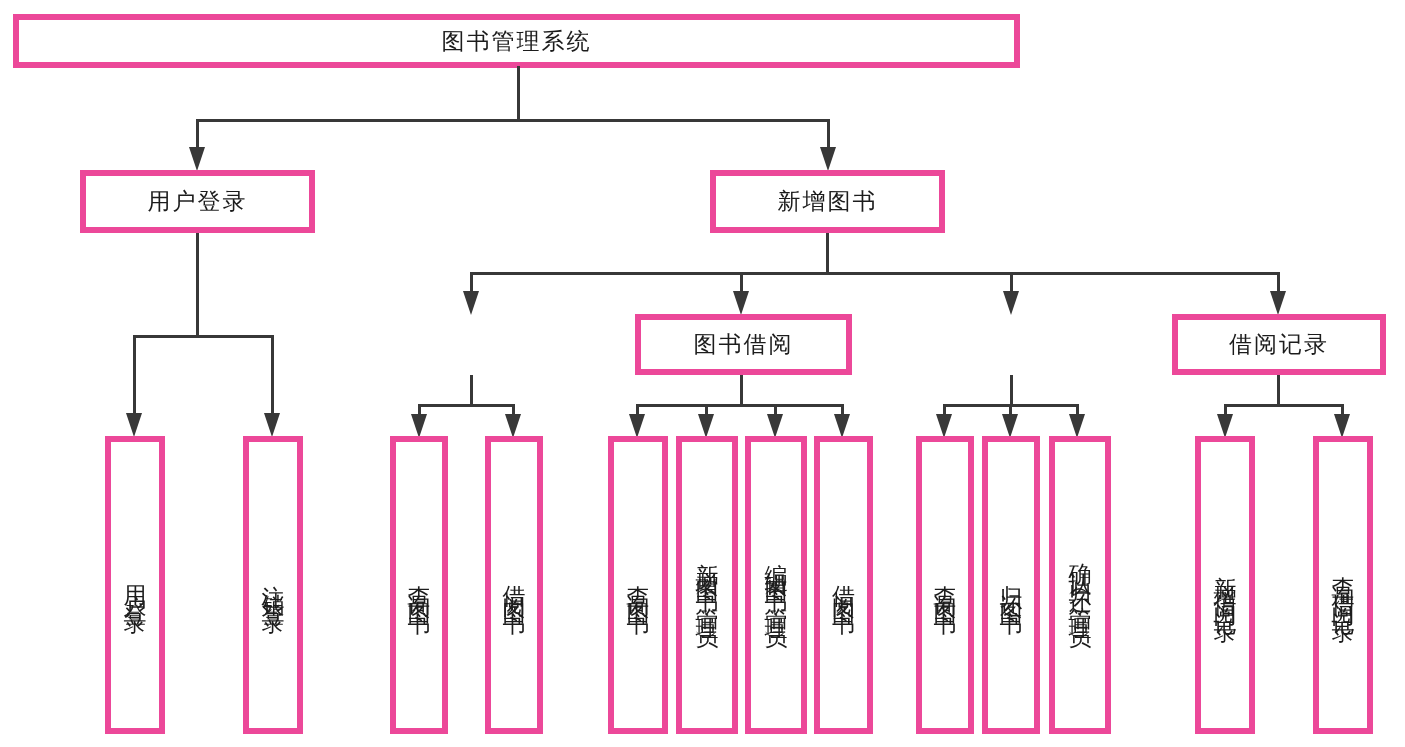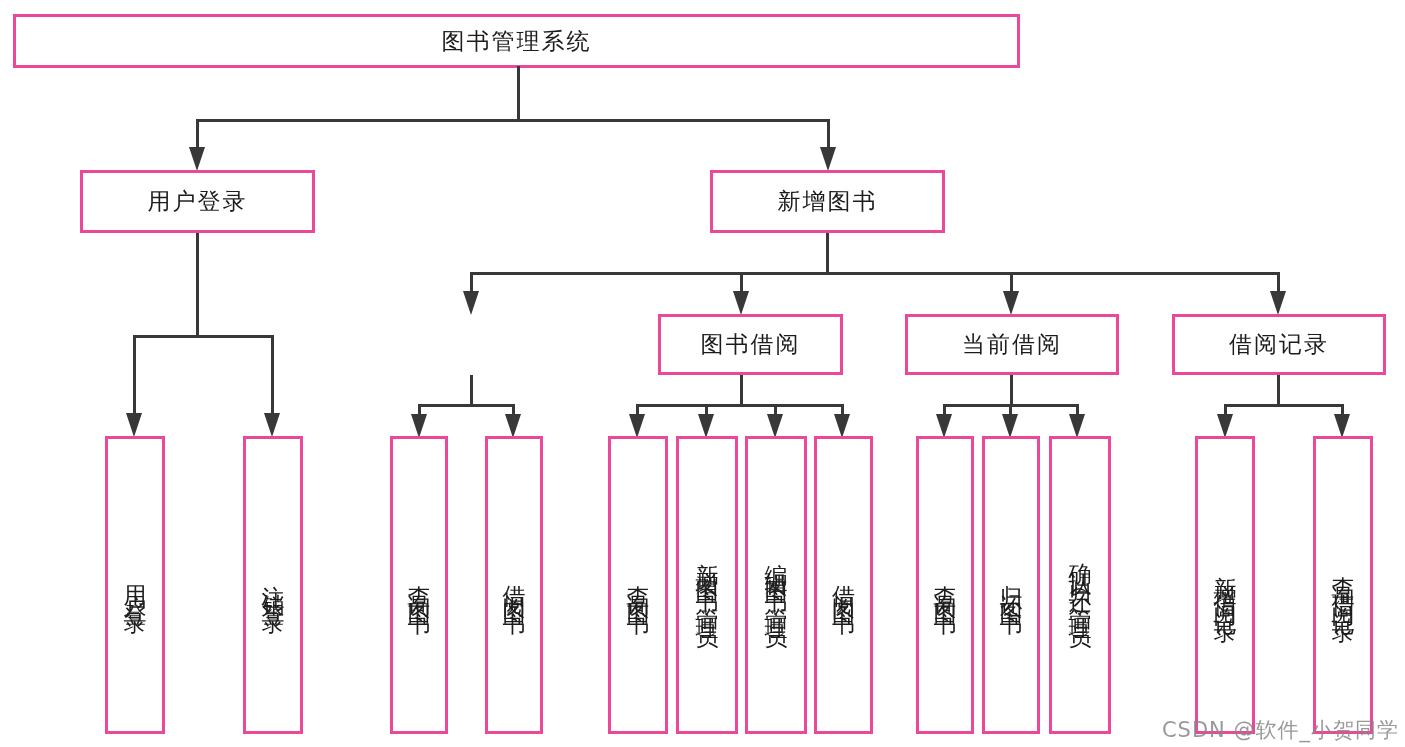--- a/index.html
+++ b/index.html
@@ -8,21 +8,21 @@
     width: 1405px;
     height: 747px;
     background: #ffffff;
     overflow: hidden;
     font-family: "DejaVu Sans", "Liberation Sans", sans-serif;
     color: #1c1c1c;
   }
   .node {
     position: absolute;
     background: #ffffff;
-    border: 3px solid #ec4899;
+    border: 6px solid #ec4899;
     box-sizing: border-box;
     display: flex;
     align-items: center;
     justify-content: center;
     text-align: center;
   }
   .node .lbl-h {
     font-size: 23px;
     letter-spacing: 2px;
     white-space: nowrap;
@@ -90,25 +90,22 @@
   <div class="hline" style="left:470px; top:272px; width:810px;"></div>
   <div class="vline" style="left:470px; top:272px; height:22px;"></div>
   <div class="arrow" style="left:463px; top:291px;"></div>
   <div class="vline" style="left:740px; top:272px; height:22px;"></div>
   <div class="arrow" style="left:733px; top:291px;"></div>
   <div class="vline" style="left:1010px; top:272px; height:22px;"></div>
   <div class="arrow" style="left:1003px; top:291px;"></div>
   <div class="vline" style="left:1277px; top:272px; height:22px;"></div>
   <div class="arrow" style="left:1270px; top:291px;"></div>
 
-  <div class="node" style="left:658px; top:314px; width:185px; height:61px;">
+  <div class="node" style="left:635px; top:314px; width:217px; height:61px;">
     <span class="lbl-h">图书借阅</span>
-  </div>
-  <div class="node" style="left:905px; top:314px; width:214px; height:61px;">
-    <span class="lbl-h">当前借阅</span>
   </div>
   <div class="node" style="left:1172px; top:314px; width:214px; height:61px;">
     <span class="lbl-h">借阅记录</span>
   </div>
 
   <div class="vline" style="left:470px; top:375px; height:32px;"></div>
   <div class="hline" style="left:418px; top:404px; width:97px;"></div>
   <div class="vline" style="left:418px; top:404px; height:14px;"></div>
   <div class="arrow" style="left:411px; top:414px;"></div>
   <div class="vline" style="left:512px; top:404px; height:14px;"></div>
@@ -178,15 +175,14 @@
     <span class="lbl-v">确认归还（管理员）</span>
   </div>
 
   <div class="node" style="left:1195px; top:436px; width:60px; height:298px;">
     <span class="lbl-v">新增借阅记录</span>
   </div>
   <div class="node" style="left:1313px; top:436px; width:60px; height:298px;">
     <span class="lbl-v">查询借阅记录</span>
   </div>
 
-  <div class="watermark">CSDN @软件_小贺同学</div>
 
 </div>
 
 </body></html>

